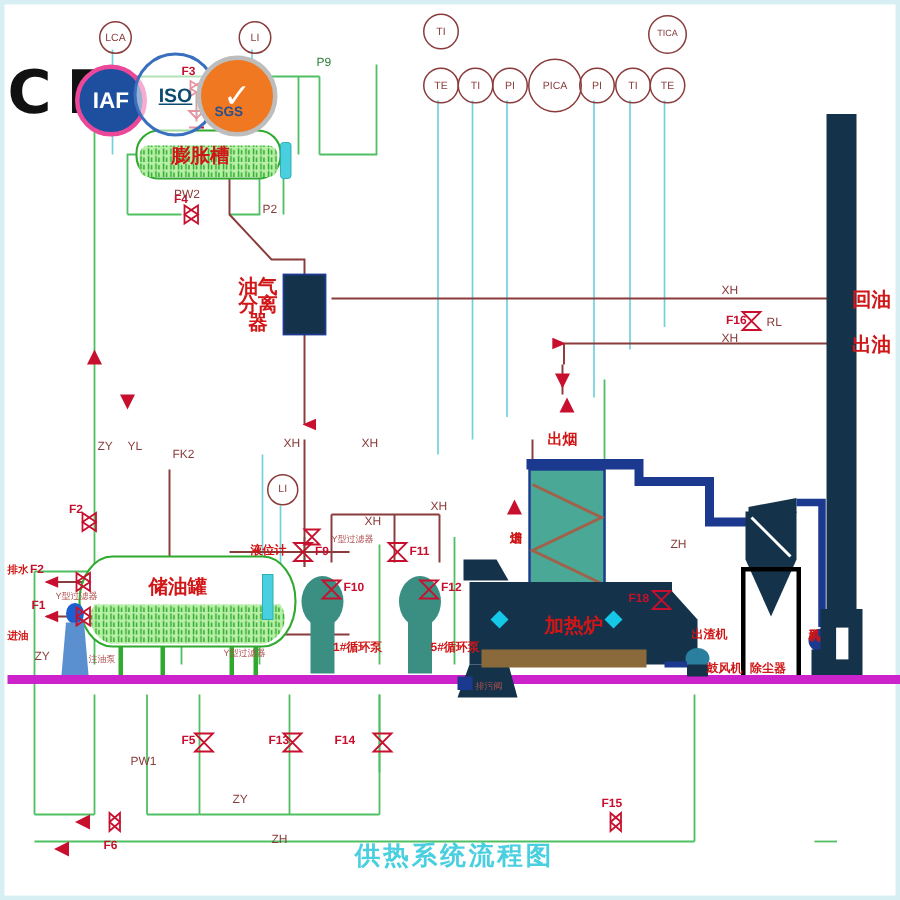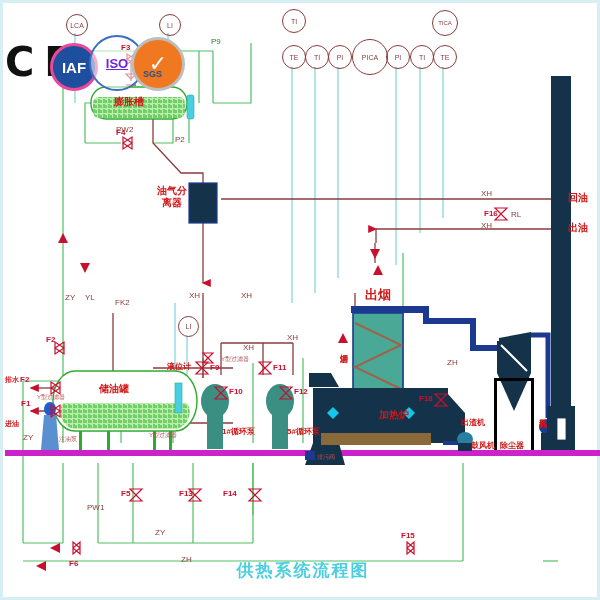--- a/index.html
+++ b/index.html
@@ -9,21 +9,21 @@
          border:3px solid #d7eff3;box-sizing:border-box;}
   svg#canvas{position:absolute;left:0;top:0;width:600px;height:600px;}
   .wm{position:absolute;left:62px;top:281px;width:480px;
       font-size:30px;color:#b9c4cc;opacity:.72;letter-spacing:.5px;
       white-space:nowrap;pointer-events:none;}
   .title{position:absolute;left:0;top:556px;width:600px;text-align:center;
          font-size:17px;font-weight:bold;color:#49cfe0;letter-spacing:2px;}
   .lbl{position:absolute;white-space:nowrap;font-size:8px;color:#8a3b3b;}
   .lbl.red{color:#c8102e;font-weight:bold;}
   .lbl.grn{color:#2a7d35;}
-  .lbl.cn{color:#d01616;font-weight:bold;font-size:10px;}
+  .lbl.cn{color:#d01616;font-weight:bold;font-size:13px;}
   .lbl.tiny{font-size:6px;color:#b05050;}
   .lbl.vt{writing-mode:vertical-rl;text-orientation:upright;}
   .cert{position:absolute;}
   #ce{left:2px;top:36px;font-size:40px;font-weight:bold;color:#111;
       letter-spacing:-2px;font-family:"DejaVu Sans",sans-serif;}
   .seal{position:absolute;border-radius:50%;}
 </style>
 </head>
 <body>
 
@@ -266,21 +266,21 @@
   </svg>
 
   <div id="ce" class="cert">C E</div>
 
   <div class="seal" style="left:47px;top:40px;width:42px;height:42px;background:#1d4f9e;
               border:3px solid #ec4899;display:flex;align-items:center;justify-content:center;
               color:#fff;font-weight:bold;font-size:15px;">IAF</div>
 
   <div class="seal" style="left:86px;top:32px;width:52px;height:52px;background:rgba(255,255,255,.55);
               border:2px solid #3a6fbf;display:flex;align-items:center;justify-content:center;
-              color:#6d28d9;font-weight:bold;font-size:13px;text-decoration:underline;">ISO</div>
+              color:#0c4a6e;font-weight:bold;font-size:13px;text-decoration:underline;">ISO</div>
 
   <div class="seal" style="left:128px;top:34px;width:48px;height:48px;background:#f07820;
               border:3px solid #bdbdbd;display:flex;align-items:center;justify-content:center;
               color:#fff;font-weight:bold;font-size:22px;">✓</div>
   <div class="lbl" style="left:140px;top:66px;font-size:9px;font-weight:bold;color:#2a4f8f;">SGS</div>
 
   <div class="lbl" style="left:63px;top:11px;width:20px;height:20px;border:1.2px solid #8a3b3b;border-radius:50%;
               display:flex;align-items:center;justify-content:center;font-size:7px;color:#8a3b3b;">LCA</div>
   <div class="lbl" style="left:156px;top:11px;width:20px;height:20px;border:1.2px solid #8a3b3b;border-radius:50%;
               display:flex;align-items:center;justify-content:center;font-size:7px;color:#8a3b3b;">LI</div>
@@ -304,29 +304,29 @@
               display:flex;align-items:center;justify-content:center;font-size:7px;color:#8a3b3b;">TE</div>
   <div class="lbl" style="left:175px;top:313px;width:19px;height:19px;border:1.2px solid #8a3b3b;border-radius:50%;
               display:flex;align-items:center;justify-content:center;font-size:7px;color:#8a3b3b;">LI</div>
 
   <div class="lbl cn" style="left:111px;top:92px;">膨胀槽</div>
   <div class="lbl cn" style="left:152px;top:182px;width:34px;line-height:12px;white-space:normal;text-align:center;">油气分离器</div>
   <div class="lbl cn" style="left:96px;top:379px;">储油罐</div>
   <div class="lbl cn" style="left:164px;top:358px;font-size:8px;">液位计</div>
   <div class="lbl cn" style="left:219px;top:423px;font-size:8px;">1#循环泵</div>
   <div class="lbl cn" style="left:284px;top:423px;font-size:8px;">5#循环泵</div>
-  <div class="lbl cn" style="left:360px;top:405px;margin-left:16px;">加热炉</div>
+  <div class="lbl cn" style="left:360px;top:405px;">加热炉</div>
   <div class="lbl cn" style="left:458px;top:414px;font-size:8px;">出渣机</div>
   <div class="lbl cn" style="left:468px;top:437px;font-size:8px;">鼓风机</div>
   <div class="lbl cn" style="left:497px;top:437px;font-size:8px;">除尘器</div>
   <div class="lbl cn vt" style="left:533px;top:410px;font-size:8px;">引风机</div>
 
   <div class="lbl cn" style="left:565px;top:188px;text-align:right;">回油</div>
   <div class="lbl cn" style="left:565px;top:218px;">出油</div>
-  <div class="lbl cn" style="left:362px;top:283px;font-size:13px;">出烟</div>
+  <div class="lbl cn" style="left:362px;top:283px;font-size:10px;">出烟</div>
   <div class="lbl cn vt" style="left:334px;top:345px;font-size:8px;">进烟</div>
   <div class="lbl cn" style="left:2px;top:372px;font-size:7px;">排水</div>
   <div class="lbl cn" style="left:2px;top:416px;font-size:7px;">进油</div>
 
   <div class="lbl red" style="left:118px;top:40px;">F3</div>
   <div class="lbl red" style="left:113px;top:125px;">F4</div>
   <div class="lbl red" style="left:43px;top:332px;">F2</div>
   <div class="lbl red" style="left:17px;top:372px;">F2</div>
   <div class="lbl red" style="left:18px;top:396px;">F1</div>
   <div class="lbl red" style="left:207px;top:360px;">F9</div>

